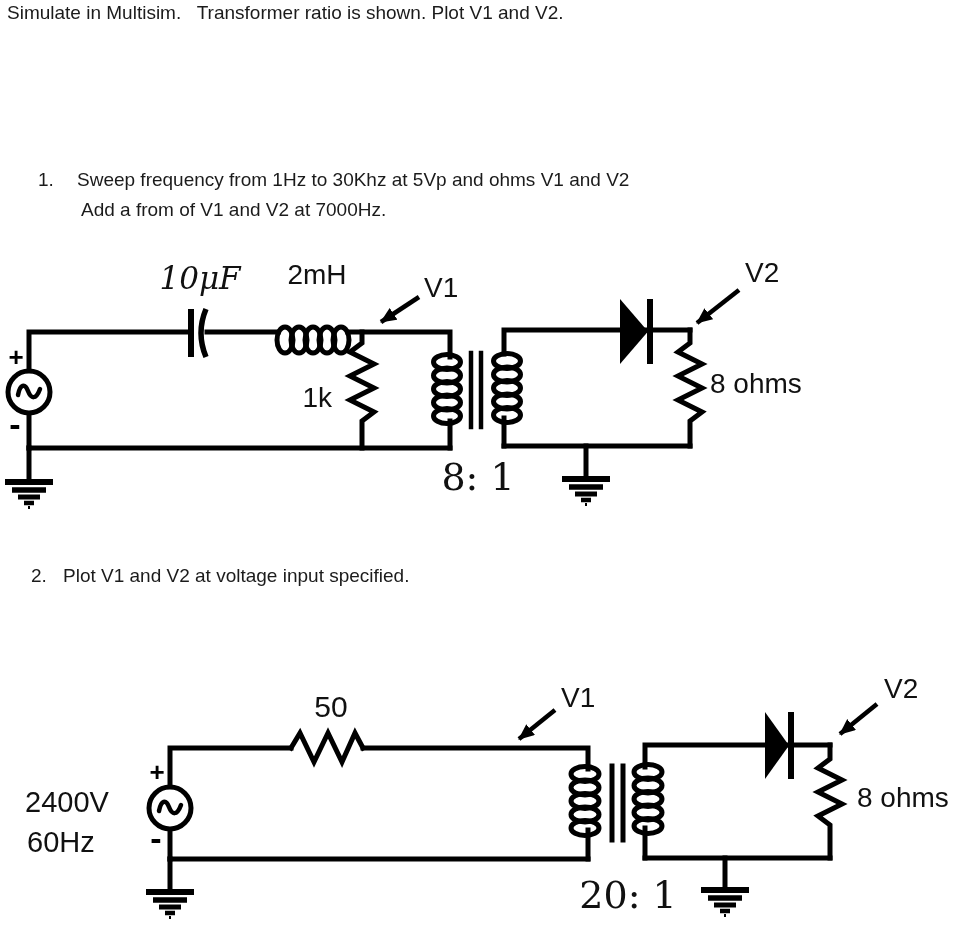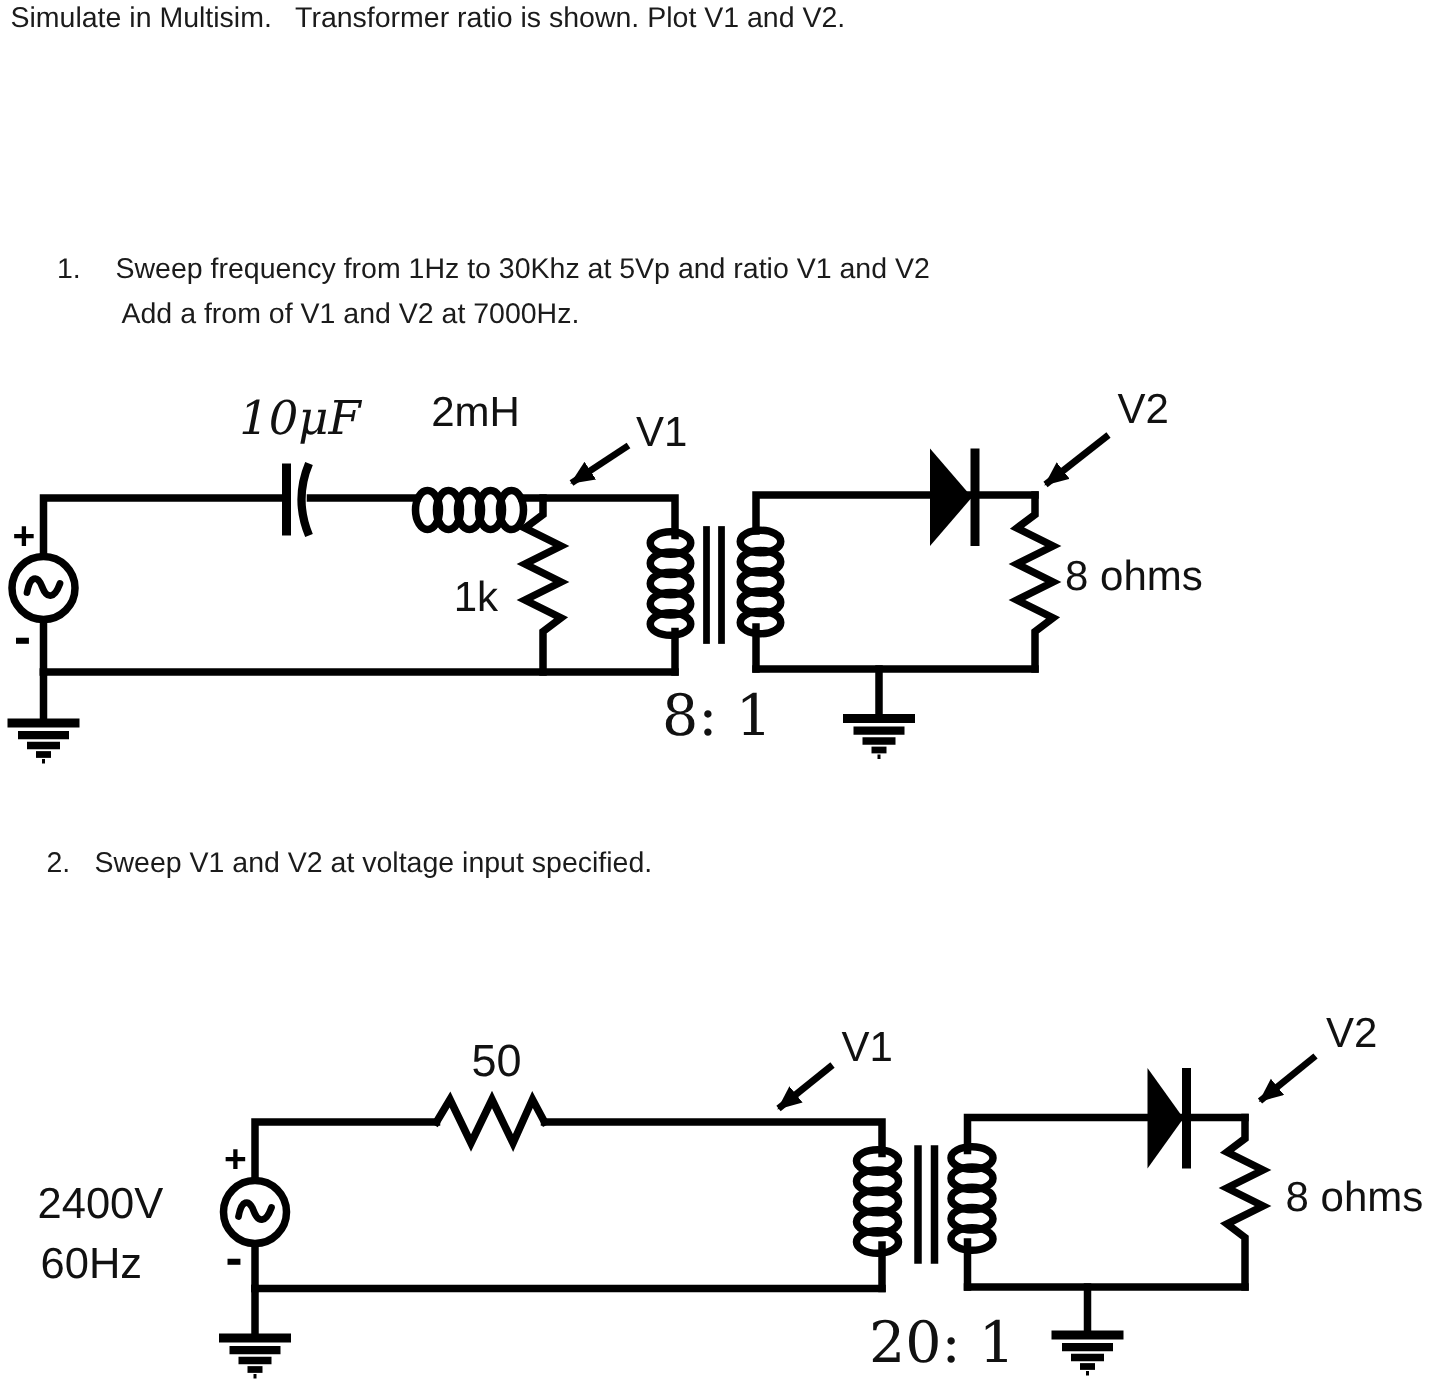--- a/index.html
+++ b/index.html
@@ -22,25 +22,25 @@
   .pm-minus{font-family:"Liberation Sans",sans-serif;font-size:34px;font-weight:bold;fill:#000;}
 </style>
 </head>
 <body>
 
 <div class="page">
 
   <div class="txt" style="left:7px;top:0px">Simulate in Multisim.   Transformer ratio is shown. Plot V1 and V2.</div>
 
   <div class="txt" style="left:38px;top:167px">1.</div>
-  <div class="txt" style="left:77px;top:167px">Sweep frequency from 1Hz to 30Khz at 5Vp and ratio V1 and V2</div>
+  <div class="txt" style="left:77px;top:167px">Sweep frequency from 1Hz to 30Khz at 5Vp and ohms V1 and V2</div>
   <div class="txt" style="left:81px;top:197px">Add a from of V1 and V2 at 7000Hz.</div>
 
   <div class="txt" style="left:31px;top:563px">2.</div>
-  <div class="txt" style="left:63px;top:563px">Sweep V1 and V2 at voltage input specified.</div>
+  <div class="txt" style="left:63px;top:563px">Plot V1 and V2 at voltage input specified.</div>
 
   <svg class="circuit" style="top:240px" width="962" height="280" viewBox="0 240 962 280">
     <defs>
       <marker id="ah1" markerWidth="20" markerHeight="16" refX="15" refY="7" orient="auto" markerUnits="userSpaceOnUse">
         <path d="M0,0 L16,7 L0,14 Z" fill="#000"></path>
       </marker>
       <g id="gnd1">
         <line x1="-24" y1="0" x2="24" y2="0" stroke="#000" stroke-width="6"></line>
         <line x1="-17" y1="8" x2="17" y2="8" stroke="#000" stroke-width="5.5"></line>
         <line x1="-11" y1="15" x2="11" y2="15" stroke="#000" stroke-width="5"></line>

